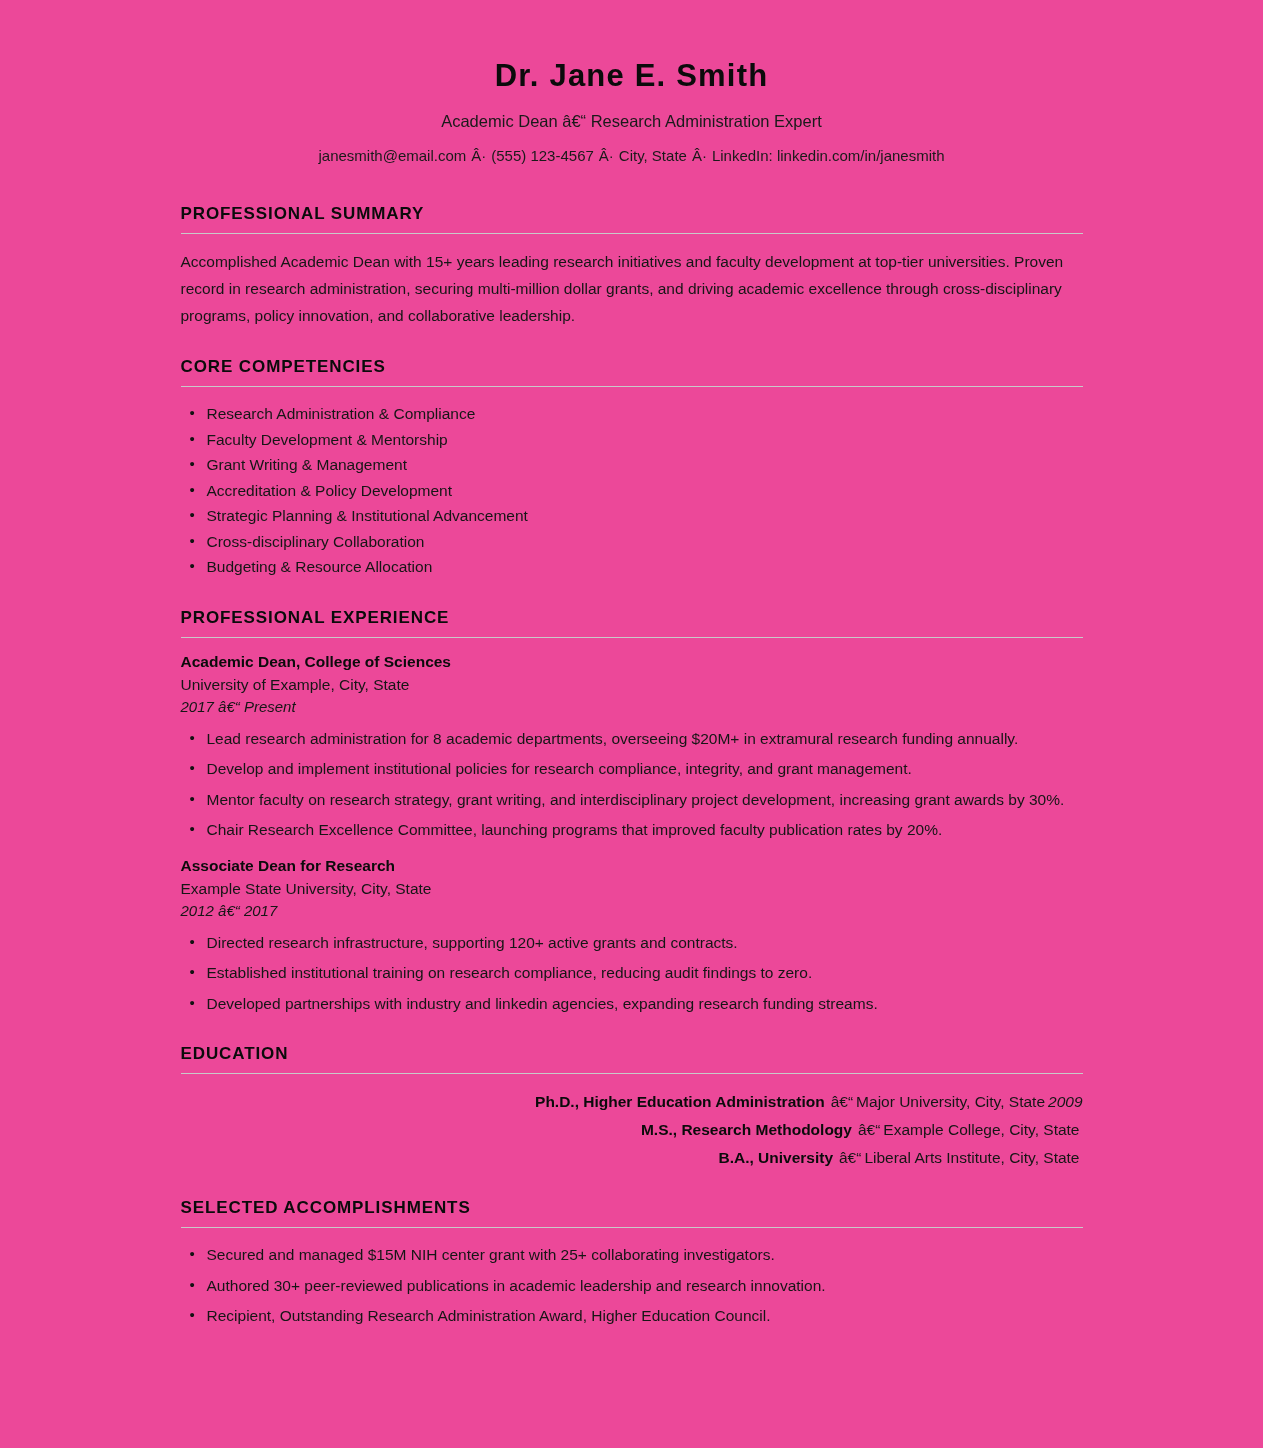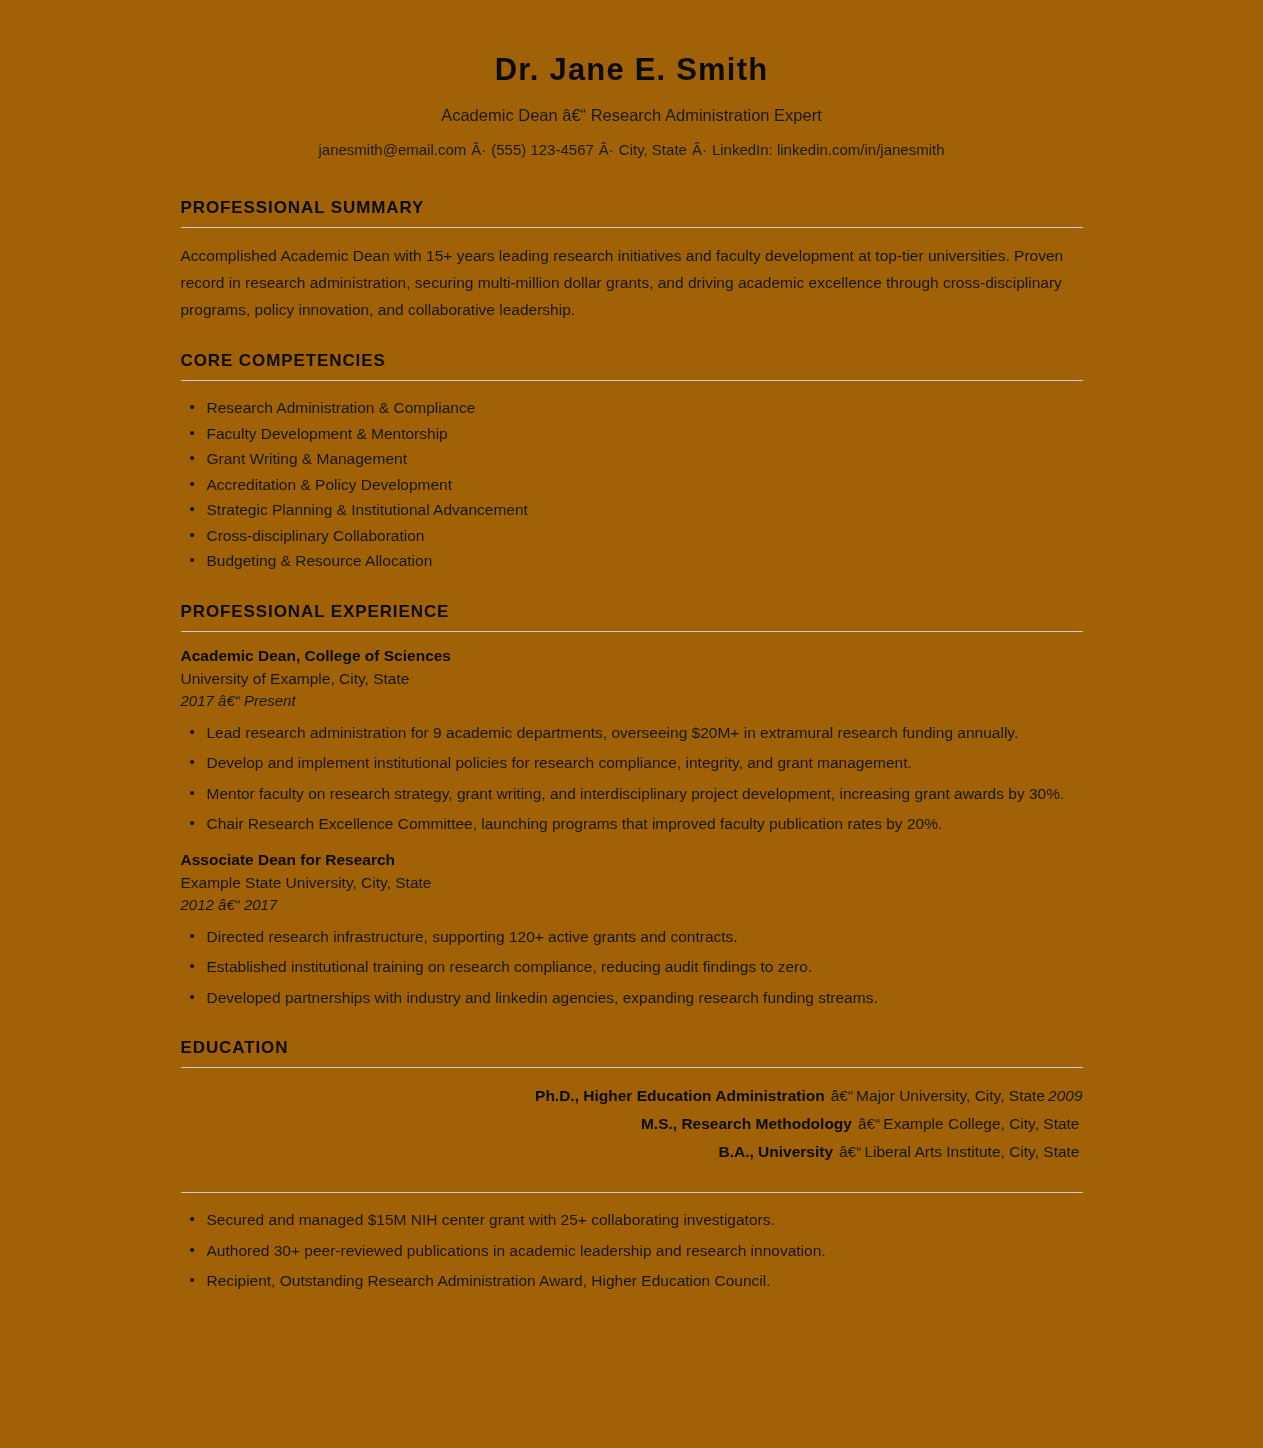--- a/index.html
+++ b/index.html
@@ -11,22 +11,22 @@
     width: 1263px;
     height: 1448px;
     font-family: "Liberation Sans", sans-serif;
     color: #111111;
     -webkit-font-smoothing: antialiased;
   }
   .page {
     width: 1263px;
     min-height: 1448px;
     box-sizing: border-box;
-    padding: 0;
-    background: #a16207;
+    padding: 6px;
+    background: #ec4899;
     position: relative;
   }
   .content {
     width: 902px;
     margin: 0 auto;
     padding-top: 52px;
   }
 
   
   .resume-header {
@@ -196,21 +196,21 @@
 
     <section class="section">
       <h2 class="section-title">PROFESSIONAL EXPERIENCE</h2>
       <div class="section-rule"></div>
 
       <div class="job">
         <div class="job-title">Academic Dean, College of Sciences</div>
         <div class="job-org">University of Example, City, State</div>
         <div class="job-dates">2017 â€“ Present</div>
         <ul class="bullets">
-          <li>Lead research administration for 9 academic departments, overseeing $20M+ in extramural research funding annually.</li>
+          <li>Lead research administration for 8 academic departments, overseeing $20M+ in extramural research funding annually.</li>
           <li>Develop and implement institutional policies for research compliance, integrity, and grant management.</li>
           <li>Mentor faculty on research strategy, grant writing, and interdisciplinary project development, increasing grant awards by 30%.</li>
           <li>Chair Research Excellence Committee, launching programs that improved faculty publication rates by 20%.</li>
         </ul>
       </div>
 
       <div class="job">
         <div class="job-title">Associate Dean for Research</div>
         <div class="job-org">Example State University, City, State</div>
         <div class="job-dates">2012 â€“ 2017</div>
@@ -231,20 +231,21 @@
       </p>
       <p class="edu-entry">
         <span class="edu-degree">M.S., Research Methodology</span><span class="edu-dash">â€“</span><span>Example College, City, State</span><span class="edu-year"></span>
       </p>
       <p class="edu-entry">
         <span class="edu-degree">B.A., University</span><span class="edu-dash">â€“</span><span>Liberal Arts Institute, City, State</span><span class="edu-year"></span>
       </p>
     </section>
 
     <section class="section">
+      <h2 class="section-title">SELECTED ACCOMPLISHMENTS</h2>
       <div class="section-rule"></div>
       <ul class="bullets">
         <li>Secured and managed $15M NIH center grant with 25+ collaborating investigators.</li>
         <li>Authored 30+ peer-reviewed publications in academic leadership and research innovation.</li>
         <li>Recipient, Outstanding Research Administration Award, Higher Education Council.</li>
       </ul>
     </section>
 
   </div>
 </div>

